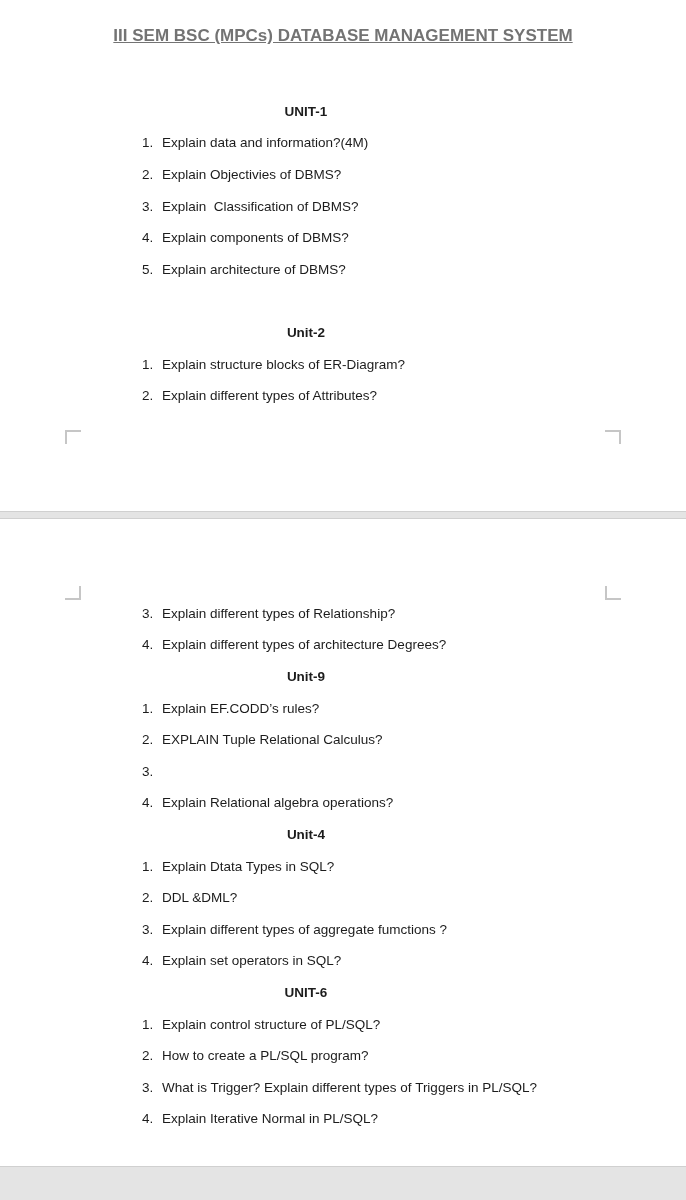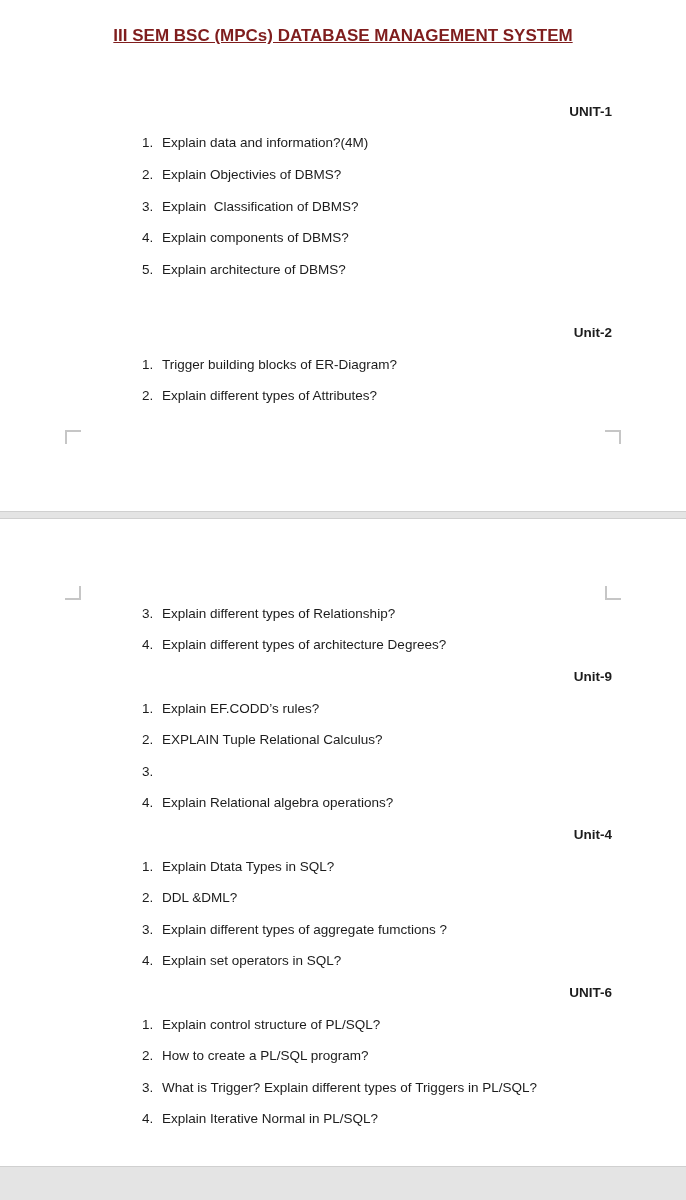--- a/index.html
+++ b/index.html
@@ -17,37 +17,37 @@
   #page2 { height: 647px; }
 
   .doc-title {
     position: absolute;
     top: 26px; left: 0;
     width: 100%;
     text-align: center;
     font-size: 17px;
     font-weight: bold;
     text-decoration: underline;
-    color: #7f1d1d;
+    color: #737373;
   }
 
   .rows { position: absolute; left: 0; width: 100%; }
   #page1 .rows { top: 96px; }
   #page2 .rows { top: 79px; }
 
   .row {
     height: 31.6px;
     display: flex;
     align-items: center;
     font-size: 13.5px;
     line-height: 16px;
   }
   .row.heading {
     width: 612px;
-    justify-content: flex-end;
+    justify-content: center;
     font-weight: bold;
   }
   .row.empty { }
   .qnum {
     margin-left: 142px;
     width: 20px;
     flex: 0 0 20px;
   }
   .qtext { white-space: pre-wrap; }
 
@@ -113,21 +113,21 @@
       </div>
 
       <div class="row empty"></div>
 
       <div class="row heading">
         <span>Unit-2</span>
       </div>
 
       <div class="row item">
         <span class="qnum">1.</span>
-        <span class="qtext">Trigger building blocks of ER-Diagram?</span>
+        <span class="qtext">Explain structure blocks of ER-Diagram?</span>
       </div>
       <div class="row item">
         <span class="qnum">2.</span>
         <span class="qtext">Explain different types of Attributes?</span>
       </div>
     </div>
 
     <span class="mark mark-p1-left"></span>
     <span class="mark mark-p1-right"></span>
   </section>

